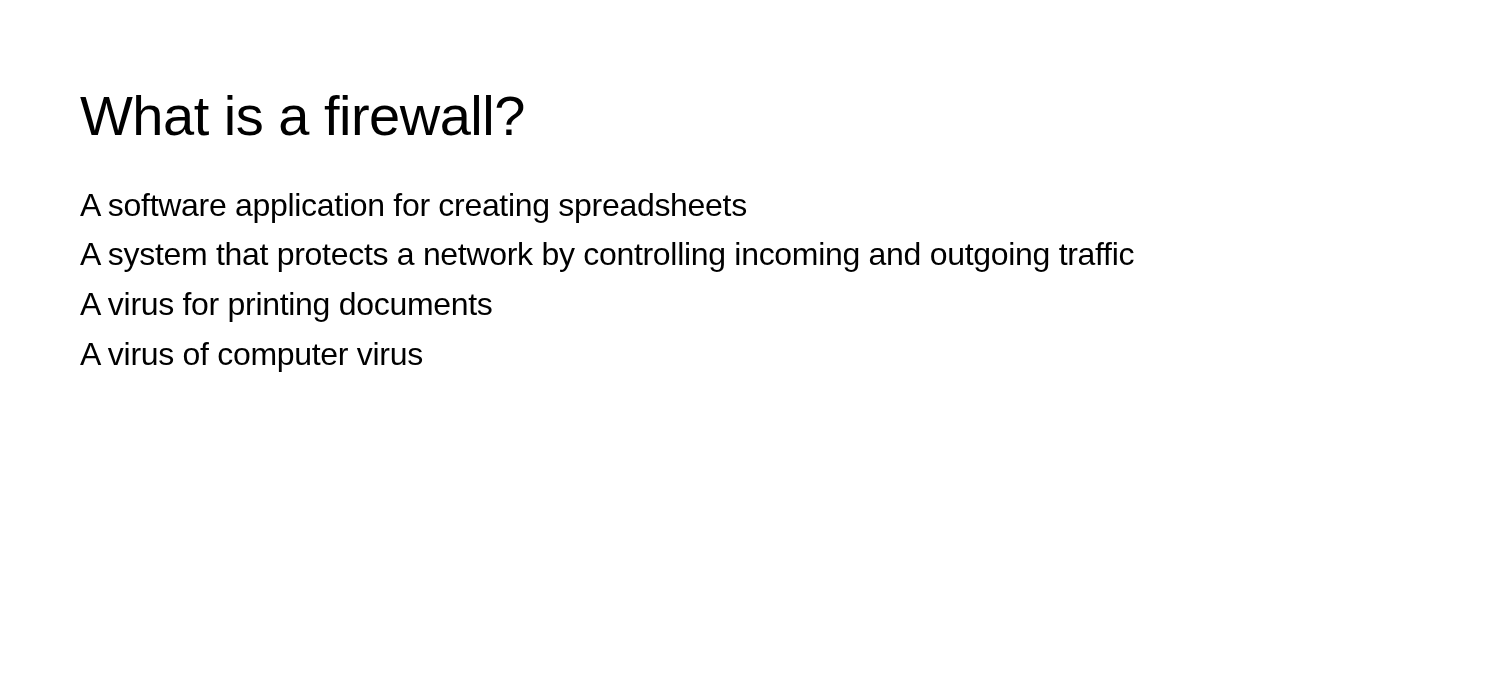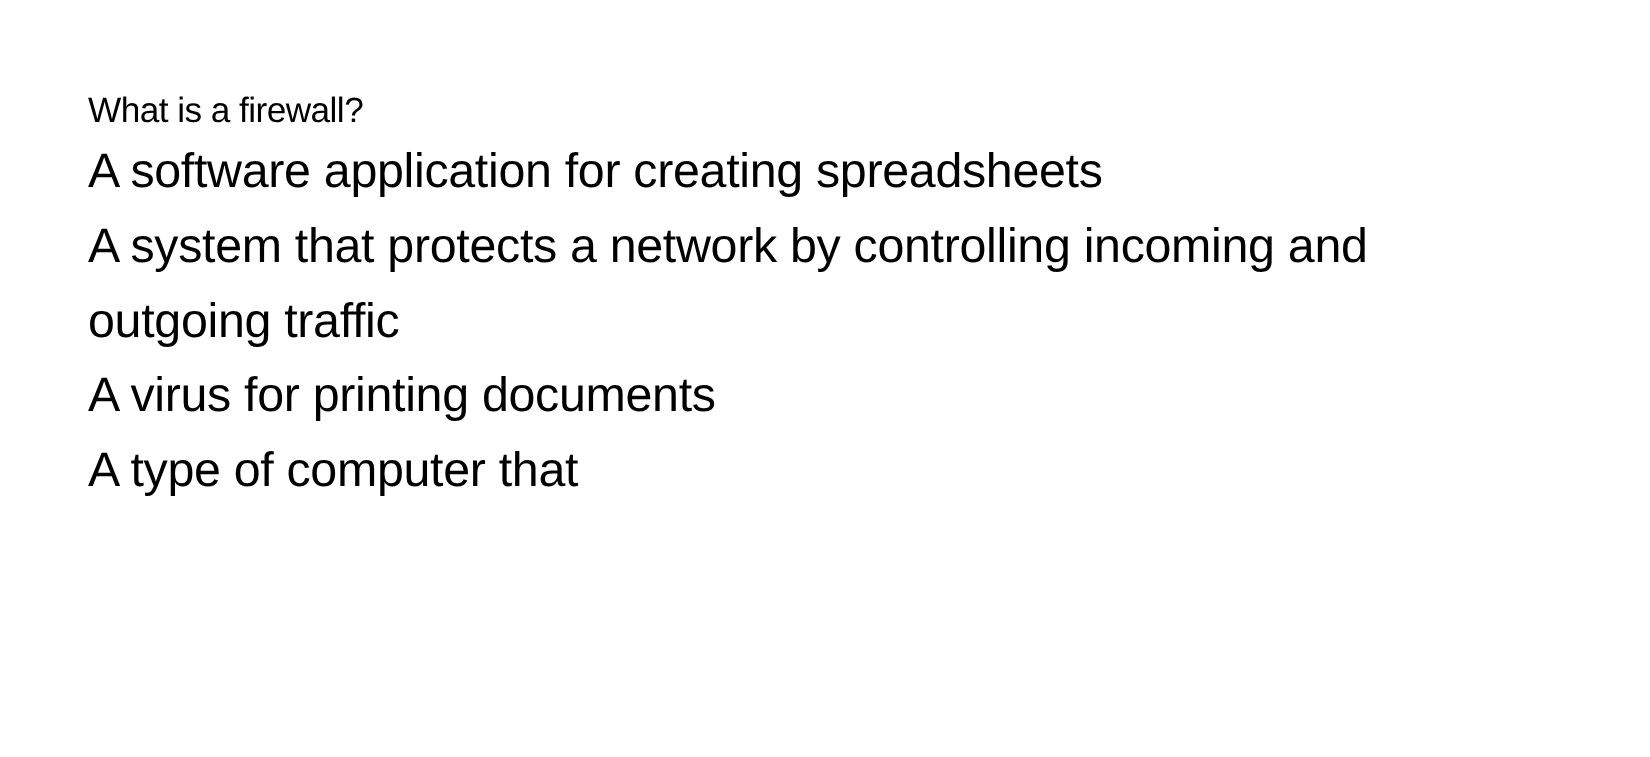--- a/index.html
+++ b/index.html
@@ -9,32 +9,33 @@
     }
     body {
       width: 1500px;
       height: 688px;
       background-color: #ffffff;
       font-family: -apple-system, BlinkMacSystemFont, "Segoe UI", Helvetica, Arial, sans-serif;
       padding: 80px 80px 0 80px;
       color: #000000;
     }
     .question {
-      font-size: 32px;
+      font-size: 56px;
       font-weight: 400;
       line-height: 1.3;
+      margin-bottom: 28px;
       letter-spacing: -0.5px;
     }
     .answer {
-      font-size: 44px;
+      font-size: 32px;
       font-weight: 400;
       line-height: 1.55;
       letter-spacing: -0.3px;
     }
   </style>
 </head>
 <body>
 
 <div class="question">What is a firewall?</div>
 <div class="answer">A software application for creating spreadsheets</div>
 <div class="answer">A system that protects a network by controlling incoming and outgoing traffic</div>
 <div class="answer">A virus for printing documents</div>
-<div class="answer">A type of computer that</div>
+<div class="answer">A virus of computer virus</div>
 
 </body></html>

